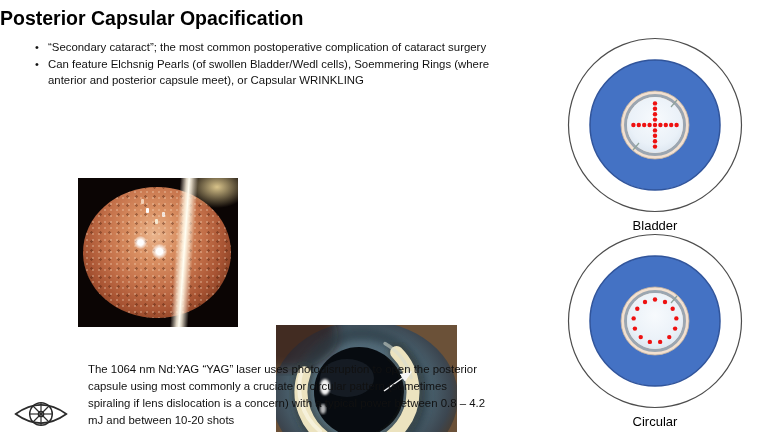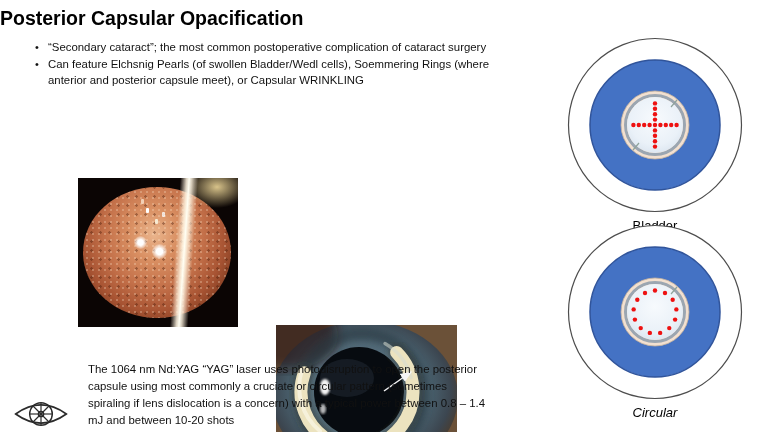--- a/index.html
+++ b/index.html
@@ -44,21 +44,21 @@
     background:radial-gradient(closest-side,#d8c38a,transparent);}
   .blob{position:absolute;border-radius:50%;background:radial-gradient(#ffffff 30%, rgba(255,255,255,0) 78%);}
   .blob.b1{left:56px;top:58px;width:13px;height:13px;}
   .blob.b2{left:74px;top:66px;width:15px;height:15px;}
   .speck{position:absolute;left:68px;top:30px;width:3px;height:5px;background:#fff;border-radius:1px;
     box-shadow:9px 11px 0 #f7ead2, 16px 4px 0 rgba(255,255,255,.8), -5px -9px 0 rgba(255,240,220,.7);}
   #photo2{left:276px;top:176px;width:181px;height:150px;}
   
   .diagram{position:absolute;left:567px;width:176px;text-align:center;}
   #diagram-cruciate{top:37px;}
-  #diagram-circular{top:224px;font-style:italic;}
+  #diagram-circular{top:233px;}
   .diagram-label{font-size:13px;color:#000;margin-top:1px;}
   
   .laser-text{
     position:absolute;left:88px;top:350px;width:400px;
     font-size:11.4px;line-height:17px;color:#111;
   }
   
   .logo{position:absolute;left:8px;top:395px;width:66px;text-align:center;color:#2b2b2b;}
   .logo .handle{font-size:10.5px;letter-spacing:0.3px;margin-top:-1px;}
 </style>
@@ -123,21 +123,21 @@
       <path d="M 28.4 47.8 A 56 56 0 1 0 120.6 27.4" fill="none" stroke="#ece3bf" stroke-width="13" stroke-linecap="round"></path>
       <path d="M 26 45 A 56 56 0 0 0 44 106" fill="none" stroke="rgba(255,255,248,0.5)" stroke-width="4" stroke-linecap="round"></path>
       <path d="M 109 18.5 A 56 56 0 0 1 135.1 52.5" fill="none" stroke="rgba(215,220,210,0.55)" stroke-width="3.5" stroke-linecap="round"></path>
       <ellipse cx="49" cy="62" rx="5" ry="8" fill="#ffffff" opacity="0.95" filter="url(#blur1)"></ellipse>
       <ellipse cx="47" cy="84" rx="3" ry="5" fill="rgba(255,255,255,0.7)" filter="url(#blur1)"></ellipse>
       <line x1="108" y1="66" x2="135" y2="47" stroke="#f5f5f5" stroke-width="1.5" marker-end="url(#ah)"></line>
     </svg>
     
   </figure>
 
-  <p class="laser-text">The 1064 nm Nd:YAG “YAG” laser uses photodisruption to open the posterior capsule using most commonly a cruciate or circular pattern (sometimes spiraling if lens dislocation is a concern) with a typical power between 0.8 – 1.4 mJ and between 10-20 shots</p>
+  <p class="laser-text">The 1064 nm Nd:YAG “YAG” laser uses photodisruption to open the posterior capsule using most commonly a cruciate or circular pattern (sometimes spiraling if lens dislocation is a concern) with a typical power between 0.8 – 4.2 mJ and between 10-20 shots</p>
 
   <div class="diagram" id="diagram-cruciate">
     <svg width="176" height="176" viewBox="0 0 176 176">
       <defs>
         <radialGradient id="pupilGrad1" cx="50%" cy="40%" r="70%">
           <stop offset="0%" stop-color="#f7fafd"></stop>
           <stop offset="65%" stop-color="#eaf1f8"></stop>
           <stop offset="100%" stop-color="#d6e1ed"></stop>
         </radialGradient>
       </defs>

